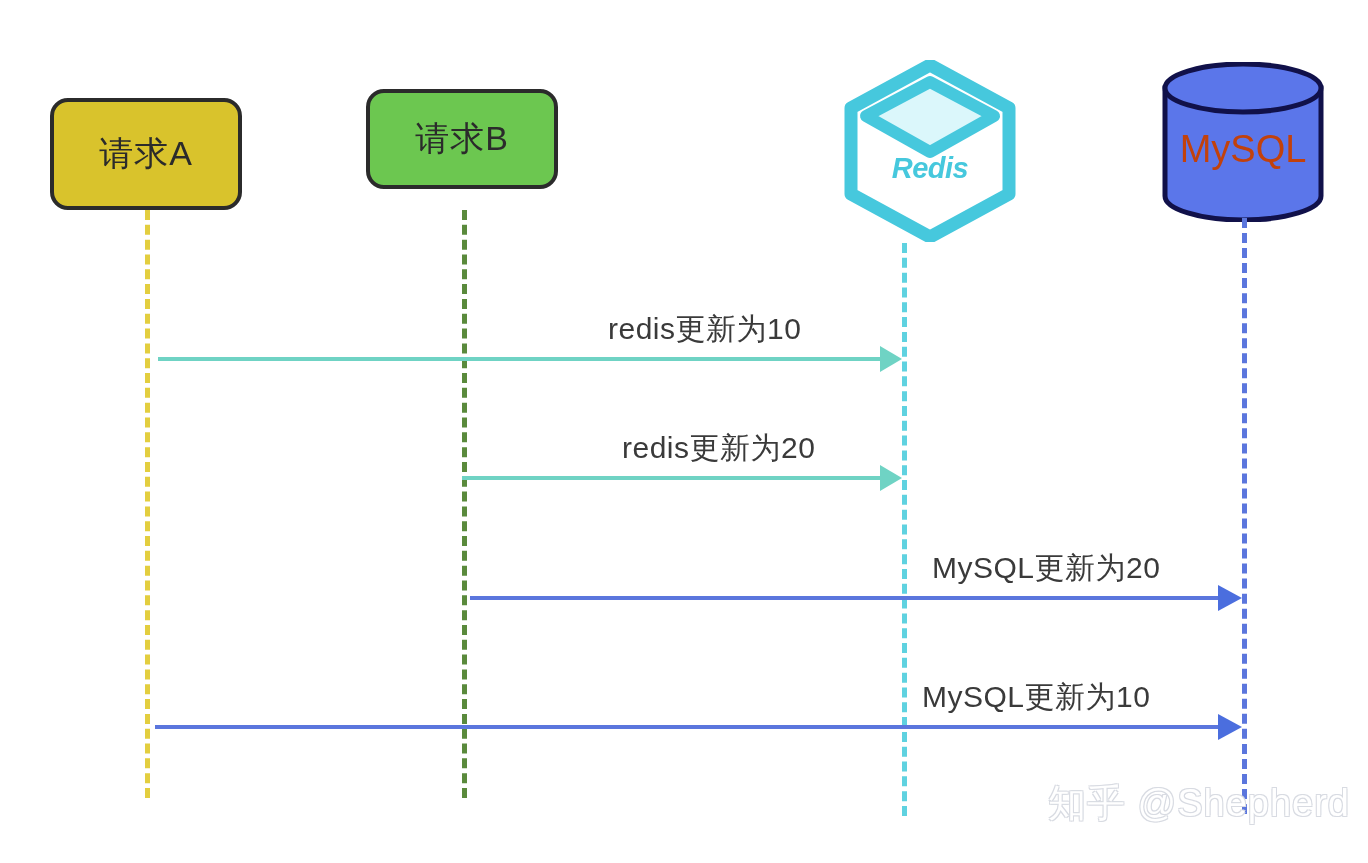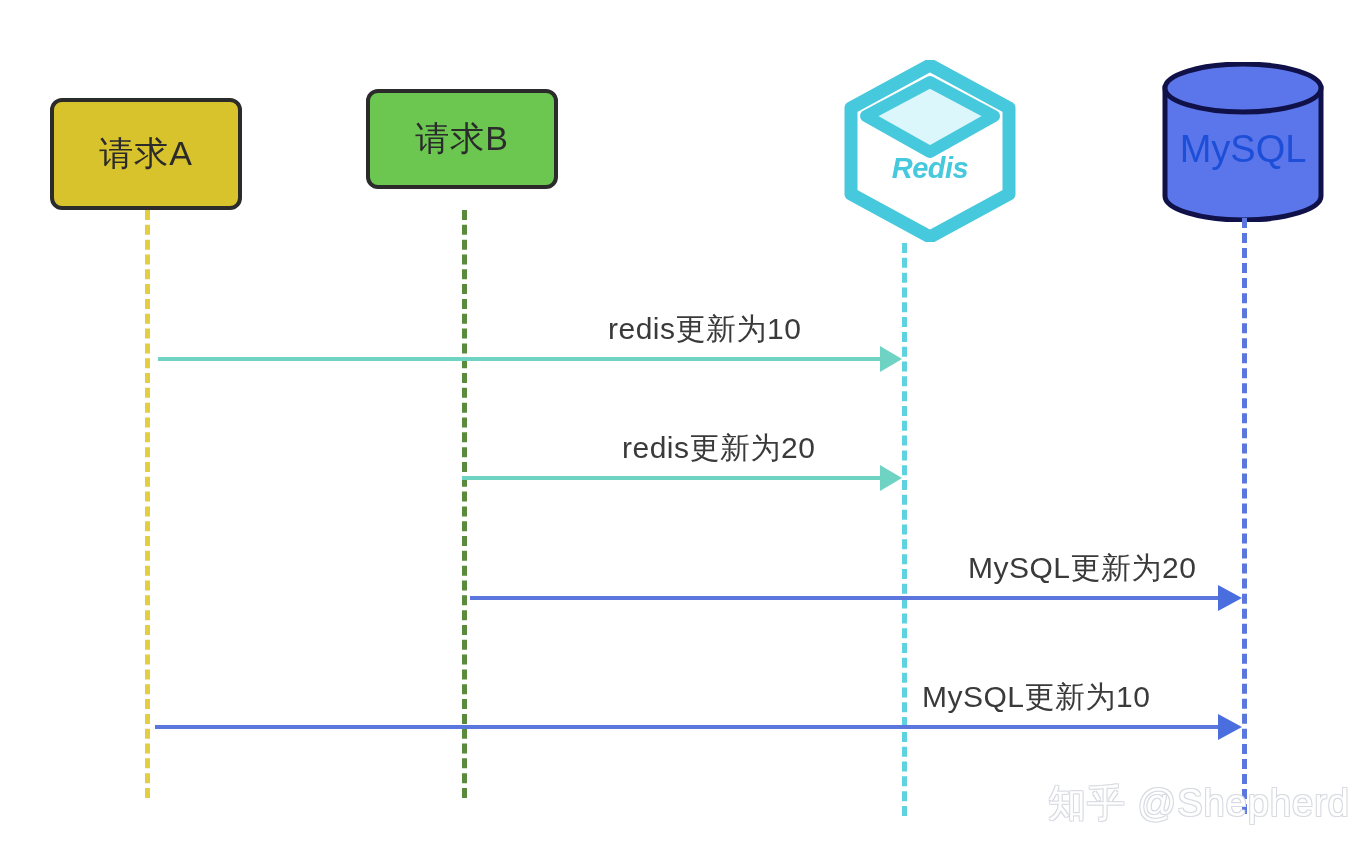--- a/index.html
+++ b/index.html
@@ -16,21 +16,21 @@
     height: 863px;
     background: #ffffff;
     overflow: hidden;
   }
 
   
   .participant-box {
     position: absolute;
     box-sizing: border-box;
     border: 4px solid #2b2b2b;
-    border-radius: 12px;
+    border-radius: 18px;
     display: flex;
     align-items: center;
     justify-content: center;
     font-size: 34px;
     color: #2b2b2b;
     letter-spacing: 1px;
   }
   #box-request-a {
     left: 50px;
     top: 98px;
@@ -87,21 +87,21 @@
     left: 0;
     top: 0;
     width: 100%;
     height: 100%;
     display: flex;
     align-items: center;
     justify-content: center;
     padding-top: 14px;
     box-sizing: border-box;
     font-size: 38px;
-    color: #1d4ed8;
+    color: #c2410c;
   }
 
   
   .lifeline {
     position: absolute;
     width: 0;
     border-left-style: dashed;
     border-left-width: 5px;
   }
   #lifeline-a {
@@ -157,21 +157,21 @@
   #msg-redis-10 .message-label { left: 450px; top: -48px; text-align: center; }
 
   #msg-redis-20 { left: 462px; top: 476px; width: 440px; }
   #msg-redis-20 .message-line { width: 420px; }
   #msg-redis-20 .message-head { left: 418px; }
   #msg-redis-20 .message-label { left: 160px; top: -48px; }
 
   #msg-mysql-20 { left: 470px; top: 596px; width: 772px; }
   #msg-mysql-20 .message-line { width: 750px; }
   #msg-mysql-20 .message-head { left: 748px; }
-  #msg-mysql-20 .message-label { left: 462px; top: -48px; margin-left: 36px; }
+  #msg-mysql-20 .message-label { left: 462px; top: -48px; }
 
   #msg-mysql-10 { left: 155px; top: 725px; width: 1087px; }
   #msg-mysql-10 .message-line { width: 1065px; }
   #msg-mysql-10 .message-head { left: 1063px; }
   #msg-mysql-10 .message-label { left: 767px; top: -48px; }
 
   
   #watermark {
     position: absolute;
     right: 18px;

